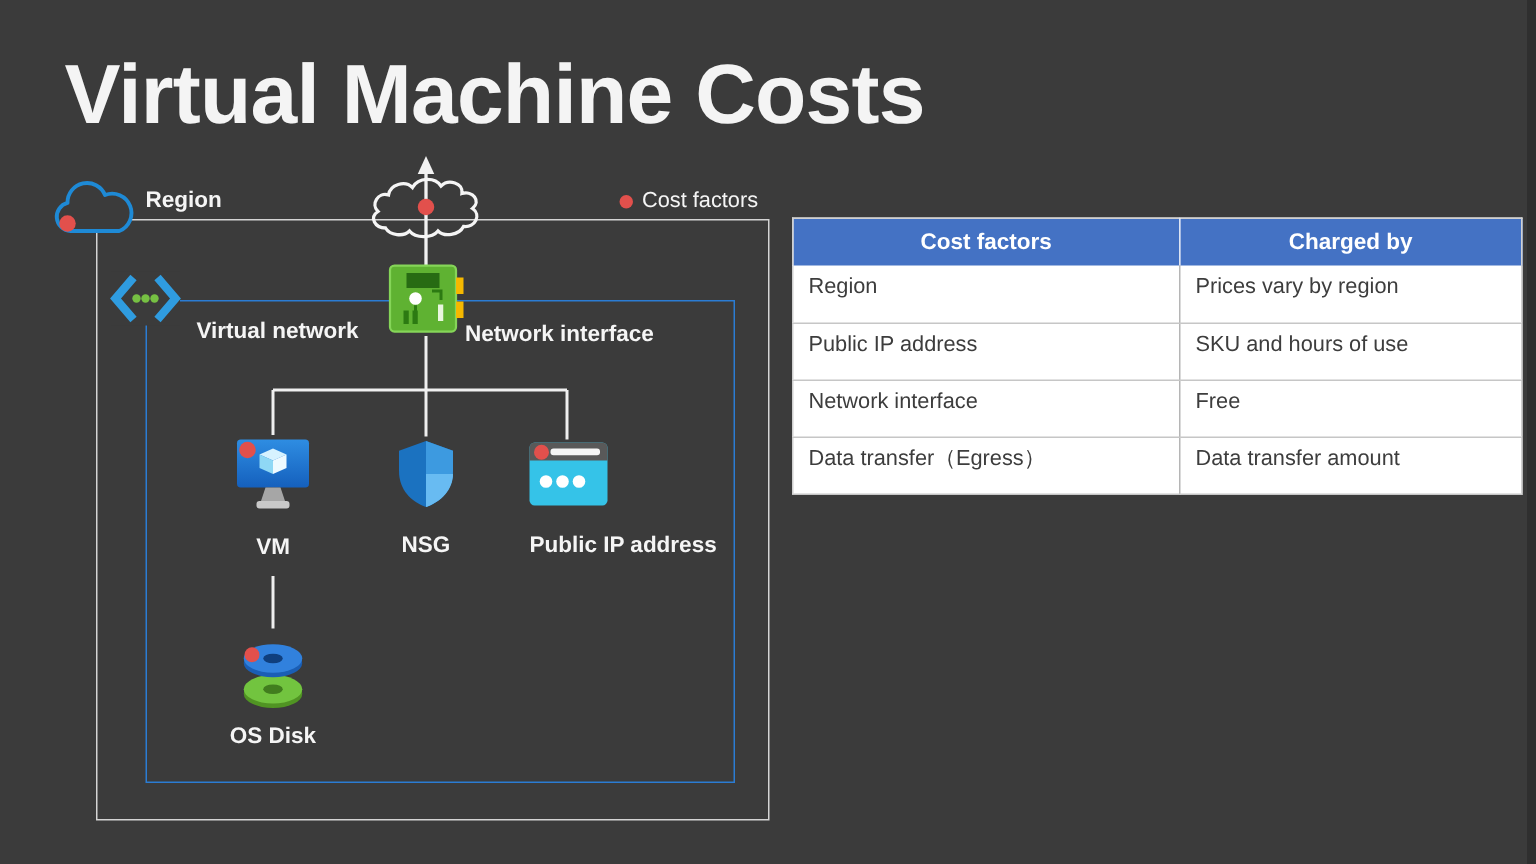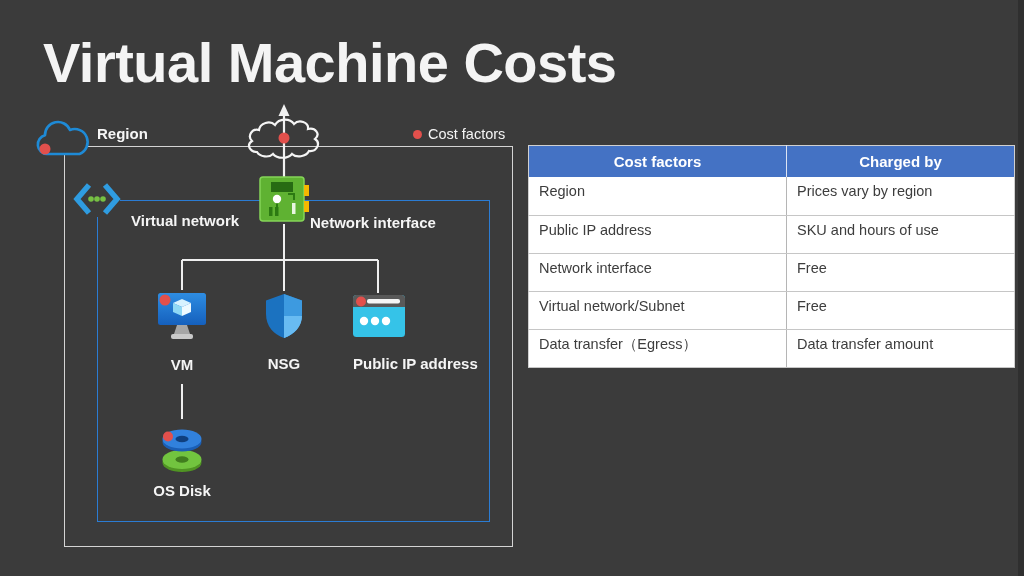--- a/index.html
+++ b/index.html
@@ -183,23 +183,19 @@
       </tr>
       <tr>
         <td>Public IP address</td>
         <td>SKU and hours of use</td>
       </tr>
       <tr>
         <td>Network interface</td>
         <td>Free</td>
       </tr>
       <tr>
-        <td>Virtual network/Subnet</td>
-        <td>Free</td>
-      </tr>
-      <tr>
         <td>Data transfer（Egress）</td>
         <td>Data transfer amount</td>
       </tr>
     </tbody>
 </table>
 
 <div id="right-edge"></div>
 
 </body></html>

